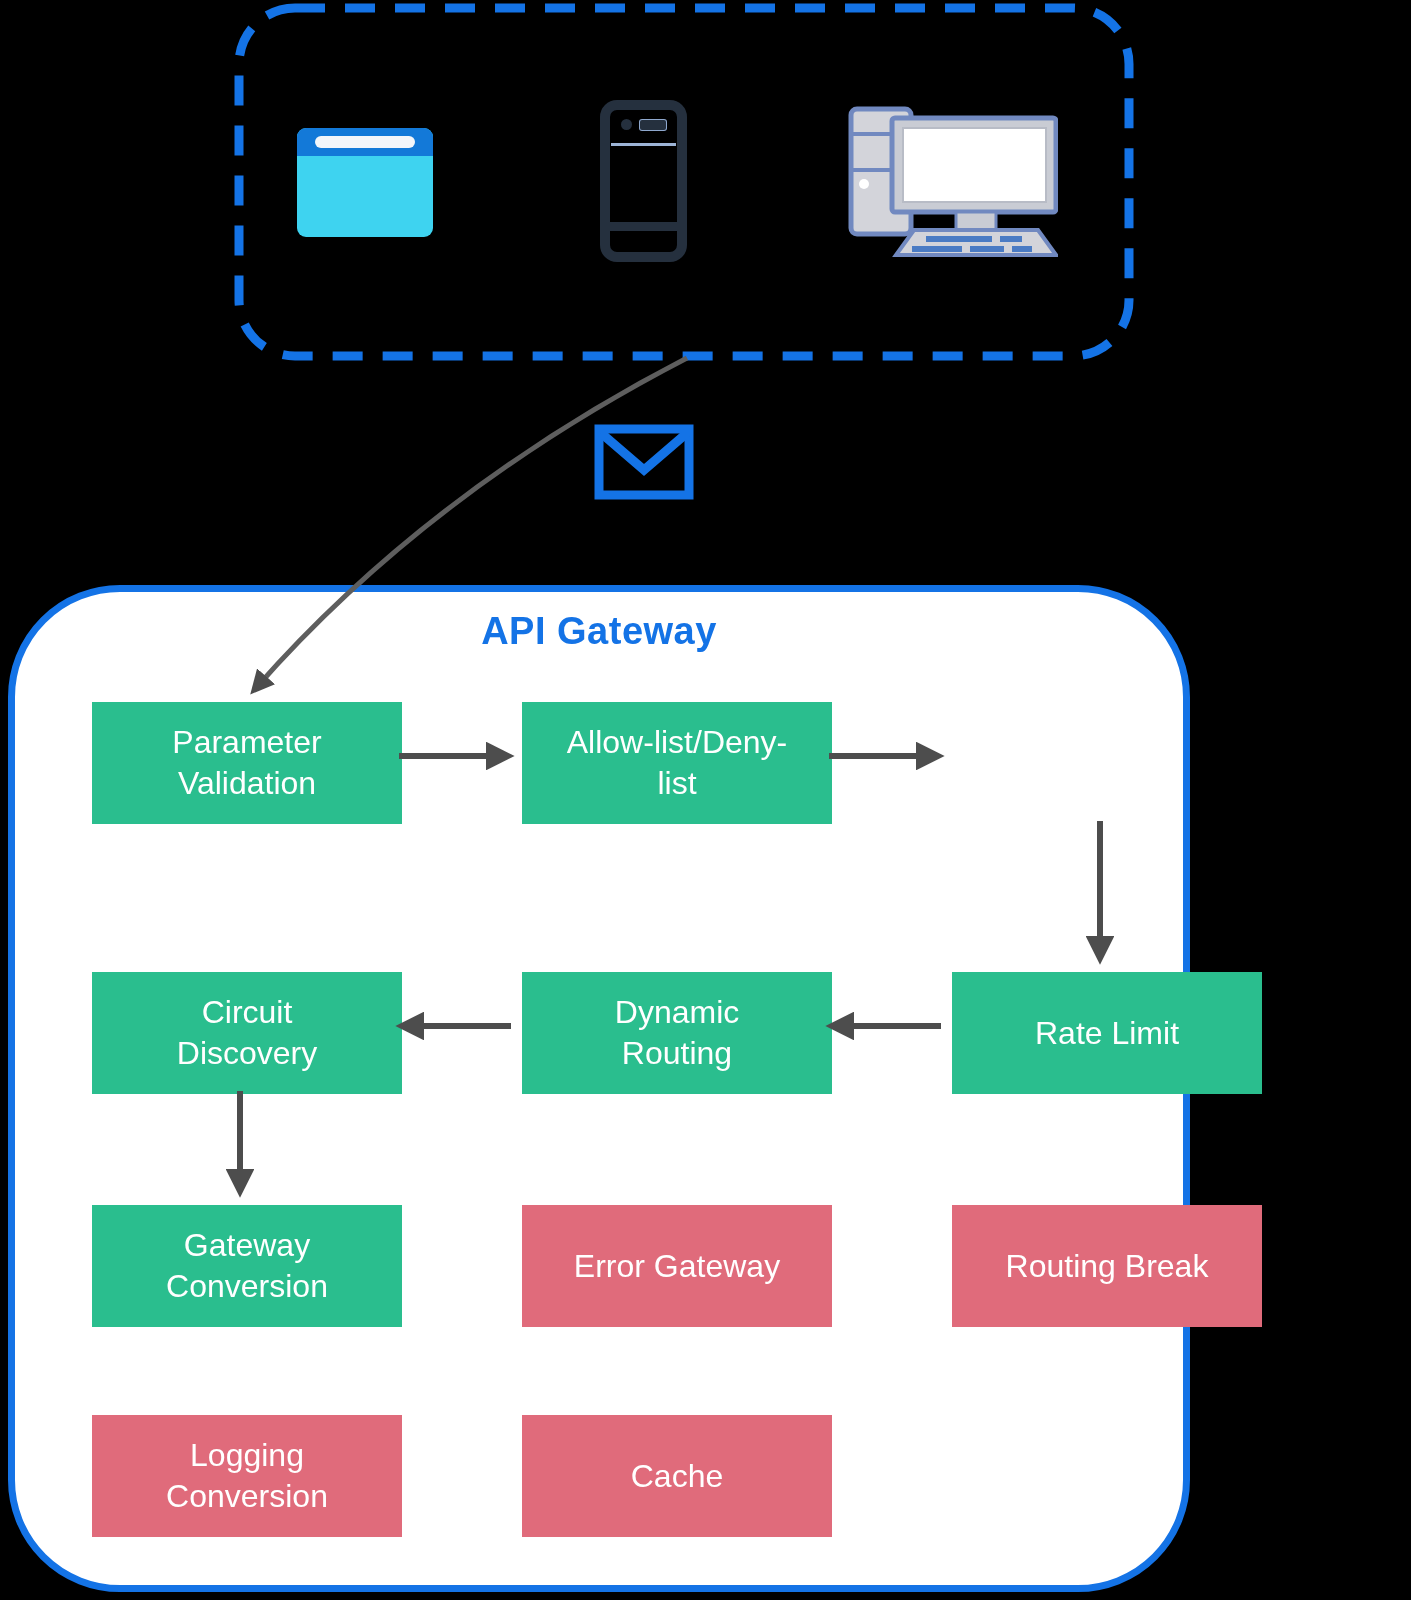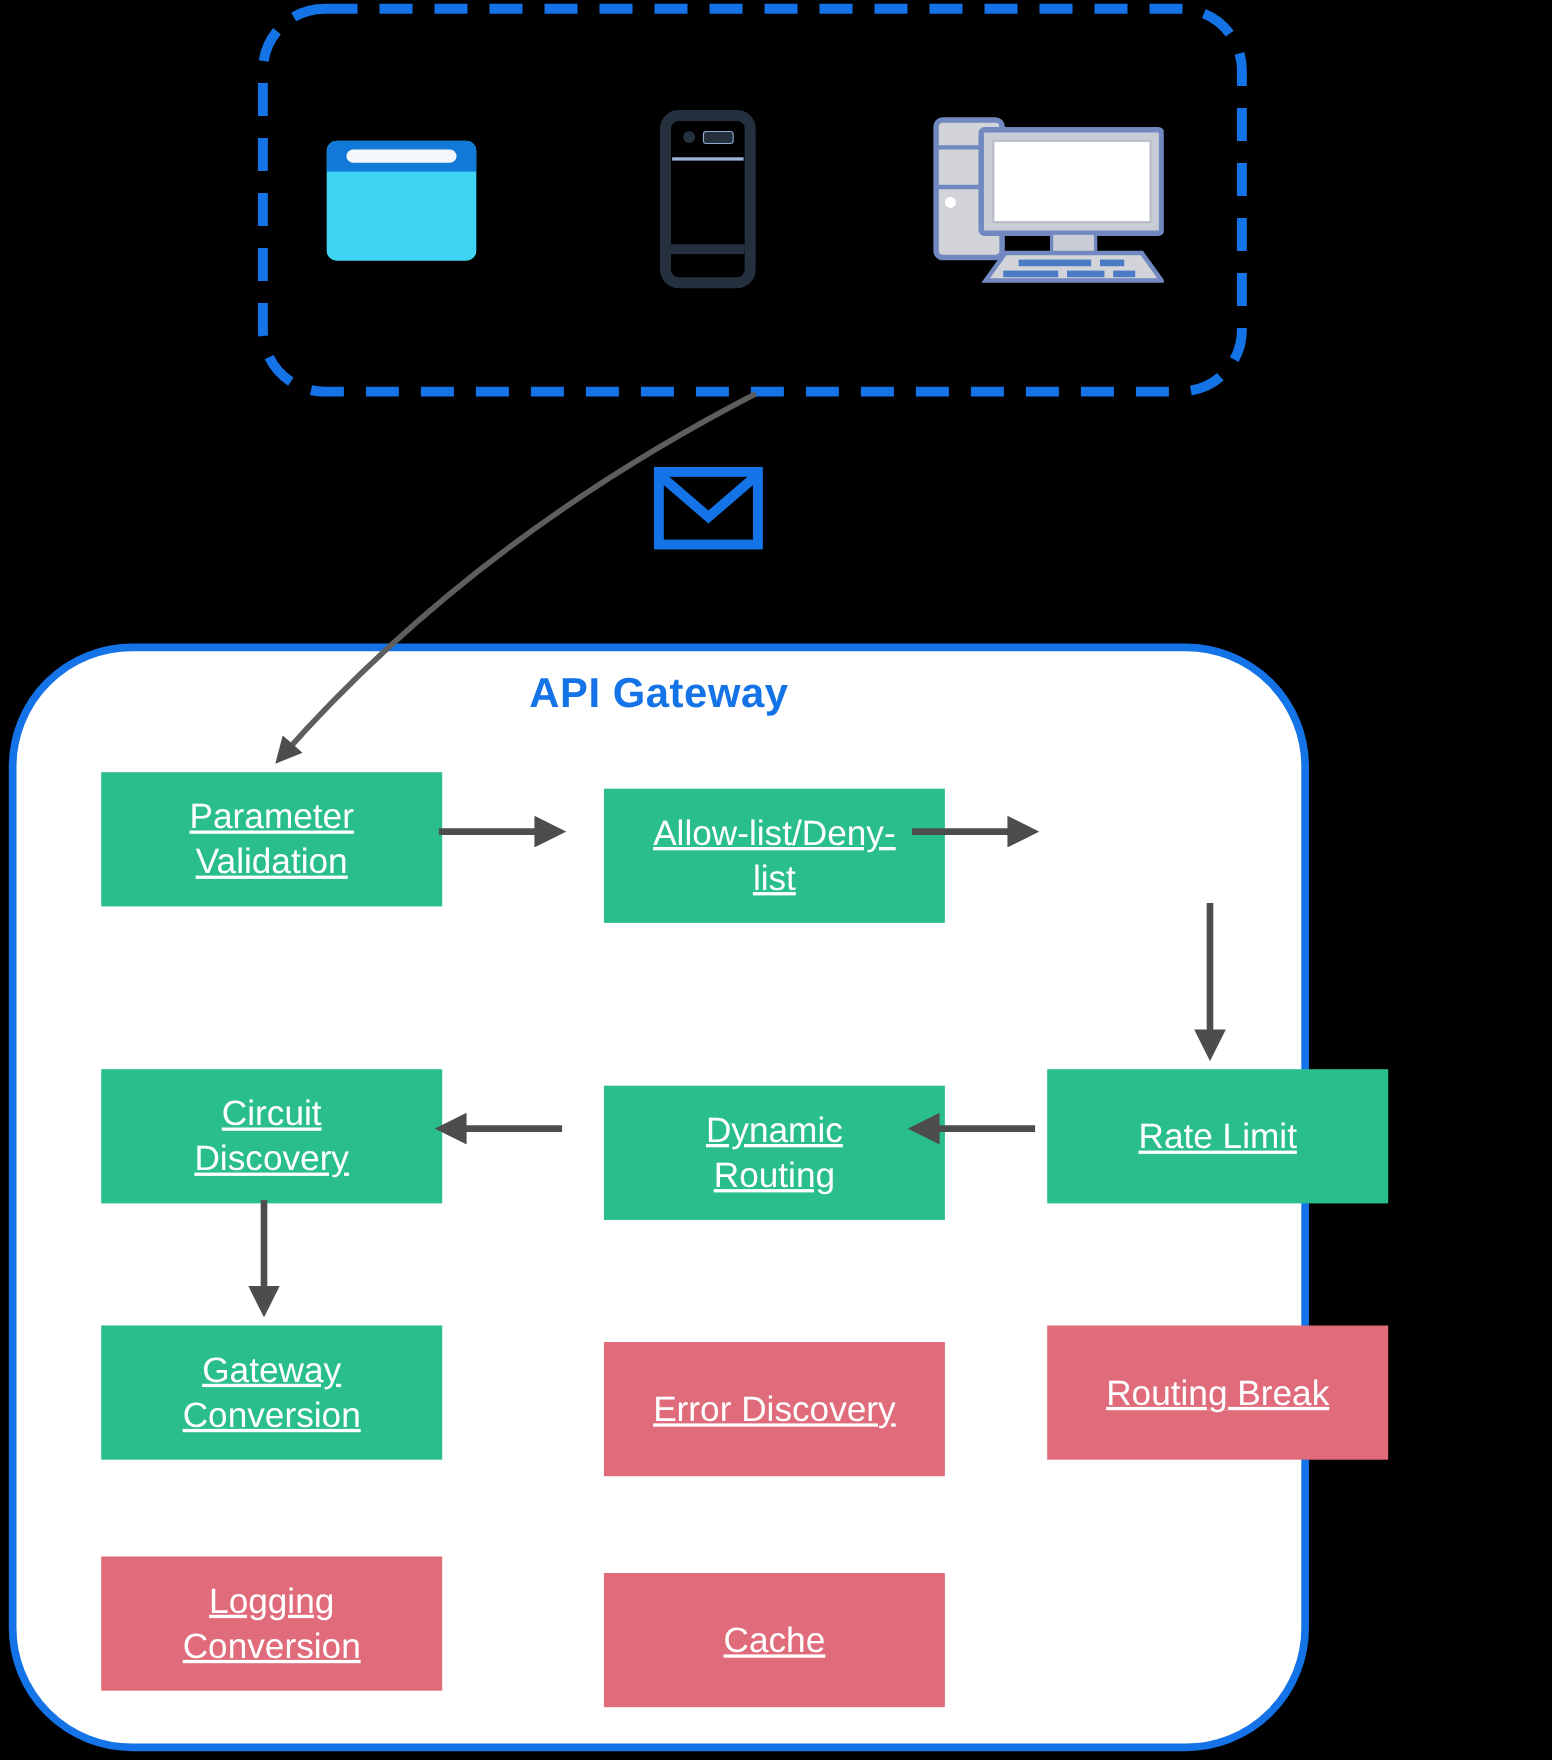--- a/index.html
+++ b/index.html
@@ -8,24 +8,24 @@
 
   
   .panel{position:absolute;left:8px;top:585px;width:1182px;height:1007px;
          box-sizing:border-box;background:#fff;border:7px solid #1473E6;border-radius:112px;}
   .panel-title{position:absolute;left:0;top:18px;width:100%;text-align:center;
                color:#1473E6;font-size:38px;font-weight:bold;letter-spacing:.5px;}
 
   
   .node{position:absolute;width:310px;height:122px;display:flex;align-items:center;
         justify-content:center;text-align:center;color:#fff;font-size:32px;
-        line-height:1.28;white-space:pre-line;text-decoration:underline;}
+        line-height:1.28;white-space:pre-line;}
   .green{background:#2ABE8E;}
   .red{background:#E06B7B;}
-  .c1{left:77px;}  .c2{left:534px;margin-top:15px;} .c3{left:937px;}
+  .c1{left:77px;}  .c2{left:507px;} .c3{left:937px;}
   .r1{top:110px;}  .r2{top:380px;}  .r3{top:613px;}  .r4{top:823px;}
 
   
   .browser{position:absolute;left:297px;top:128px;width:136px;height:109px;
            border-radius:9px;background:#3ED3F0;overflow:hidden;}
   .browser .bar{position:absolute;left:0;top:0;width:100%;height:28px;background:#1379D8;}
   .browser .addr{position:absolute;left:18px;top:8px;width:100px;height:12px;
                  border-radius:6px;background:#F3F6FA;}
   .phone{position:absolute;left:600px;top:100px;width:87px;height:162px;box-sizing:border-box;
          border:10px solid #25303E;border-radius:17px;}
@@ -53,21 +53,21 @@
 list</div>
 
     <div class="node green c1 r2">Circuit
 Discovery</div>
     <div class="node green c2 r2">Dynamic
 Routing</div>
     <div class="node green c3 r2">Rate Limit</div>
 
     <div class="node green c1 r3">Gateway
 Conversion</div>
-    <div class="node red c2 r3">Error Discovery</div>
+    <div class="node red c2 r3">Error Gateway</div>
     <div class="node red c3 r3">Routing Break</div>
 
     <div class="node red c1 r4">Logging
 Conversion</div>
     <div class="node red c2 r4">Cache</div>
   </div>
 
   <div class="browser">
     <div class="bar"></div>
     <div class="addr"></div>

